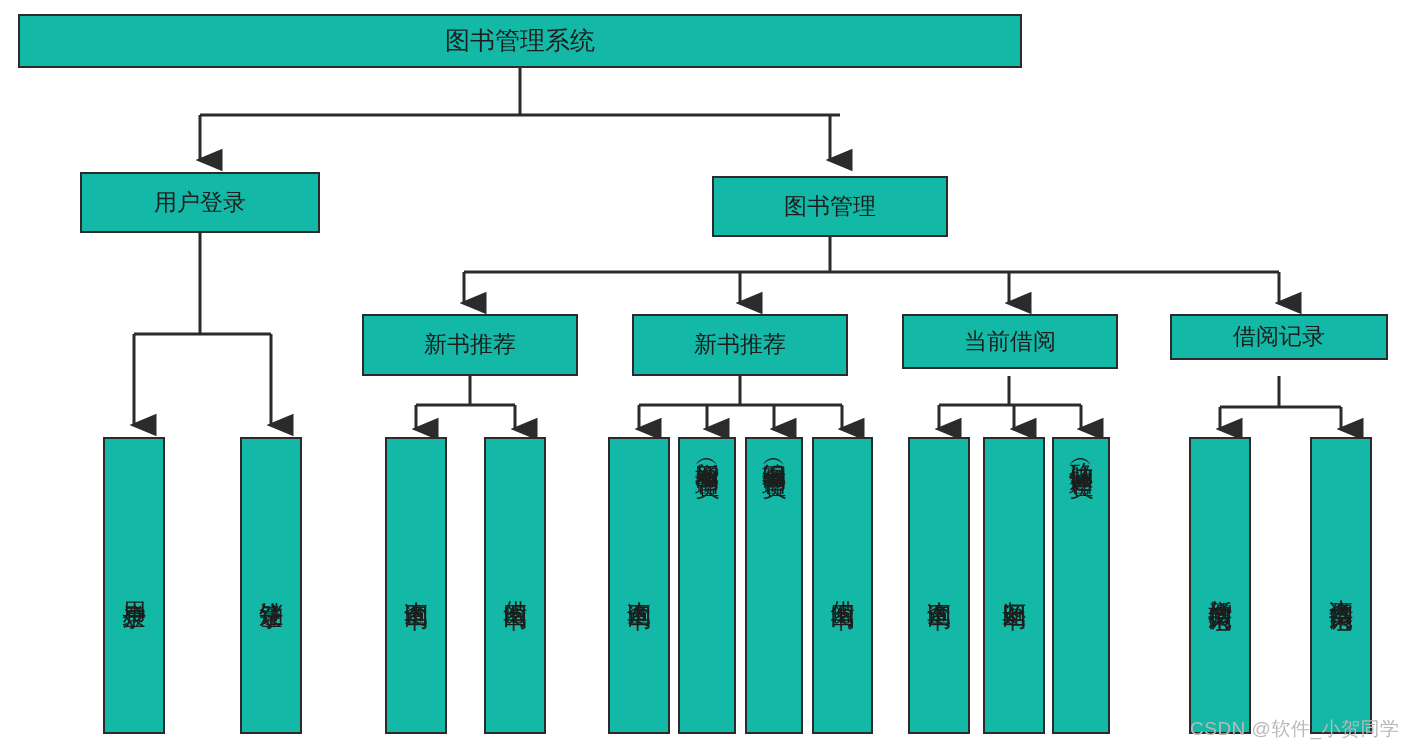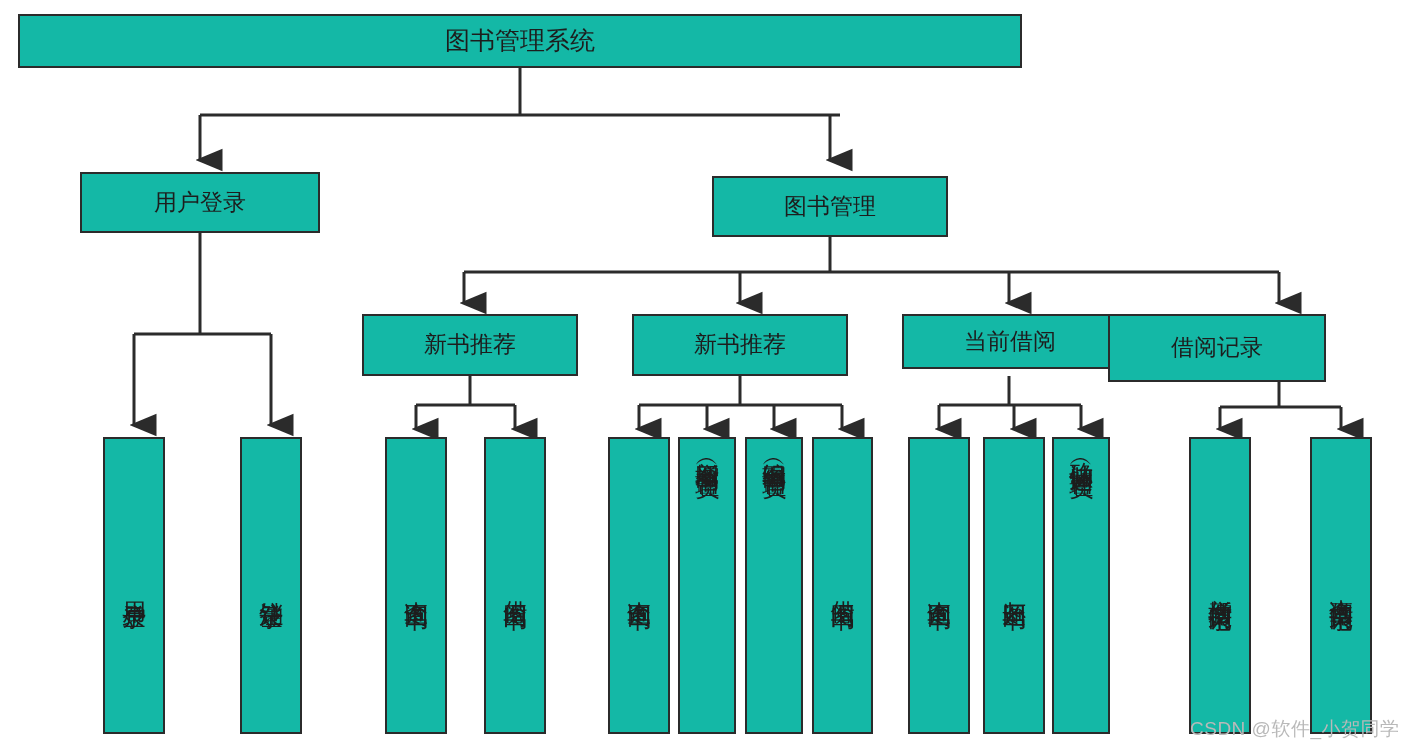--- a/index.html
+++ b/index.html
@@ -152,21 +152,21 @@
   </div>
 
   <div class="node lvl2" style="left:632px; top:314px; width:216px; height:62px;">
     <span>新书推荐</span>
   </div>
 
   <div class="node lvl2" style="left:902px; top:314px; width:216px; height:55px;">
     <span>当前借阅</span>
   </div>
 
-  <div class="node lvl2" style="left:1108px; top:314px; width:218px; height:68px;">
+  <div class="node lvl2" style="left:1170px; top:314px; width:218px; height:46px;">
     <span>借阅记录</span>
   </div>
 
   <div class="node leaf" style="left:103px; top:437px; width:62px; height:297px;">
     <span class="vtext">用户登录</span>
   </div>
 
   <div class="node leaf" style="left:240px; top:437px; width:62px; height:297px;">
     <span class="vtext">注销登录</span>
   </div>

